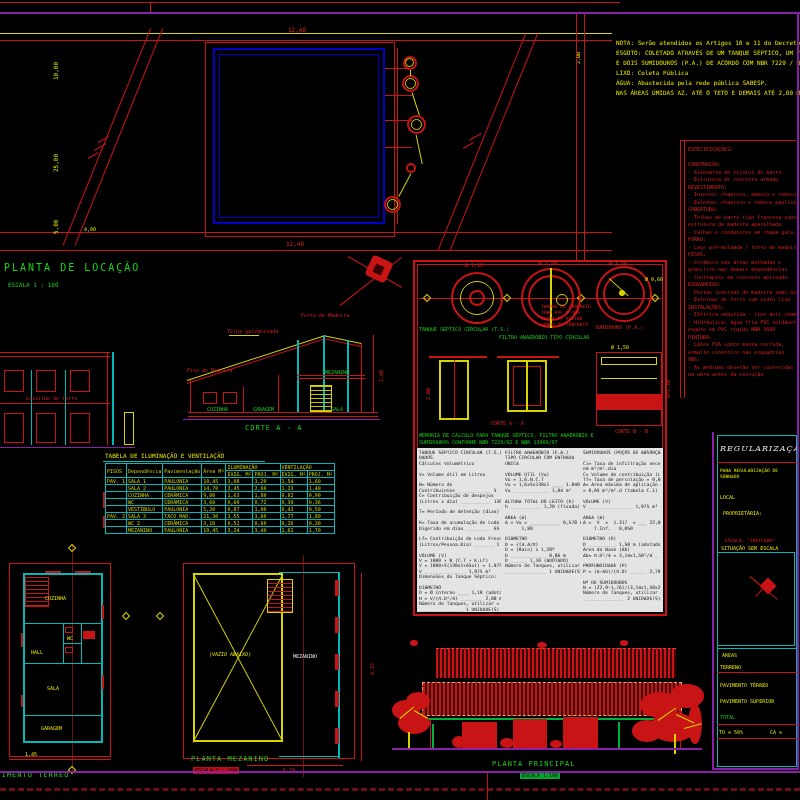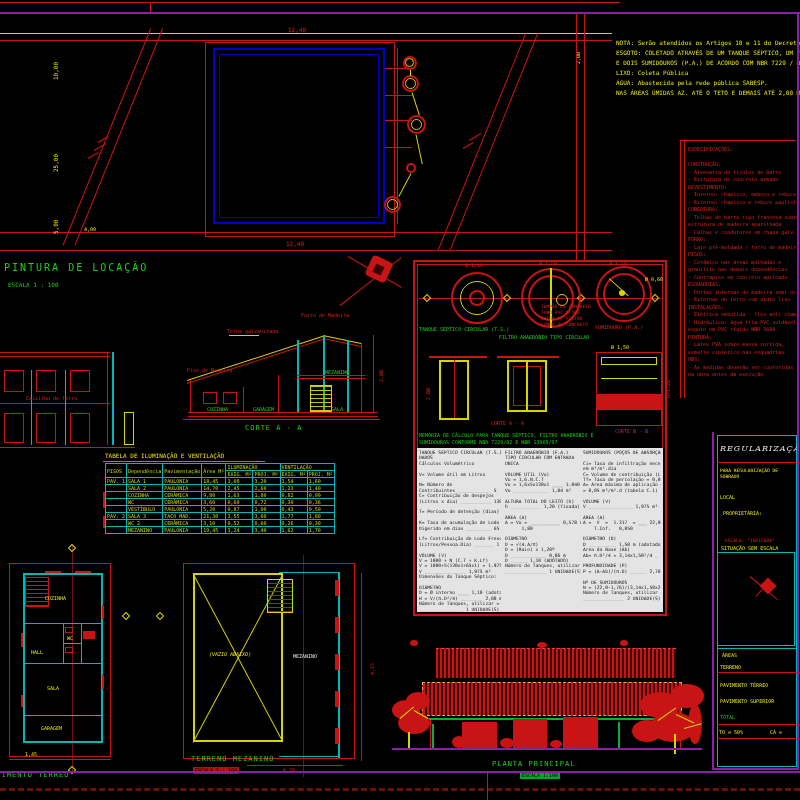--- a/index.html
+++ b/index.html
@@ -80,21 +80,21 @@
     <div class="t" style="left:286px;top:228px">12,40</div>
     <div class="t ty rot" style="left:52px;top:68px">10,00</div>
     <div class="t ty rot" style="left:52px;top:160px">25,00</div>
     <div class="t ty rot" style="left:52px;top:222px">5,00</div>
     <div class="t ty t5" style="left:84px;top:214px">4,00</div>
     <div class="t ty t5 rot" style="left:575px;top:52px">2,00</div>
     <div class="v" style="left:576px;top:0;height:250px"></div>
     <div class="v" style="left:584px;top:0;height:250px"></div>
   </div>
 
-  <div class="t tg t10" style="left:4px;top:262px">PINTURA DE LOCAÇÃO</div>
+  <div class="t tg t10" style="left:4px;top:262px">PLANTA DE LOCAÇÃO</div>
   <div class="t tg" style="left:8px;top:281px">ESCALA 1 : 100</div>
 
   <div class="g" style="left:340px;top:250px;width:85px;height:62px">
     <div class="dl" style="left:0;top:55px;width:78px;transform:rotate(-38deg)"></div>
     <div class="dl" style="left:8px;top:6px;width:62px;transform:rotate(30deg)"></div>
     <div class="g" style="left:28px;top:8px;width:22px;height:22px;background:#c81414;transform:rotate(25deg);border-radius:4px"></div>
     <div class="g" style="left:34px;top:15px;width:9px;height:9px;background:#3a0000;transform:rotate(25deg)"></div>
   </div>
 
   <div class="g" style="left:616px;top:38px;width:184px;height:70px">
@@ -501,21 +501,21 @@
     <div class="g" style="left:152px;top:62px;width:4px;height:16px;background:#c81414"></div>
     <div class="g" style="left:152px;top:99px;width:4px;height:16px;background:#c81414"></div>
     <div class="g" style="left:152px;top:136px;width:4px;height:16px;background:#c81414"></div>
     <div class="g" style="left:152px;top:173px;width:4px;height:16px;background:#c81414"></div>
     <div class="t ty t5" style="left:26px;top:96px;font-style:italic">(VAZIO ABAIXO)</div>
     <div class="t tw t5" style="left:110px;top:98px">MEZANINO</div>
     <div class="h" style="left:64px;top:210px;width:96px"></div>
     <div class="t t5" style="left:100px;top:212px">6,20</div>
     <div class="v" style="left:178px;top:18px;height:188px"></div>
     <div class="t t5 rot" style="left:186px;top:120px">4,15</div>
-    <div class="t tg t7" style="left:8px;top:200px">TERRENO MEZANINO</div>
+    <div class="t tg t7" style="left:8px;top:200px">PLANTA MEZANINO</div>
     <div class="chipr" style="left:10px;top:212px">ESCALA 1 : 100</div>
   </div>
 
   <div class="g" style="left:392px;top:640px;width:310px;height:142px">
     <div class="blob" style="left:18px;top:0;width:8px;height:6px"></div>
     <div class="blob" style="left:145px;top:2px;width:10px;height:6px"></div>
     <div class="blob" style="left:228px;top:0;width:8px;height:6px"></div>
     <div class="g hv" style="left:44px;top:8px;width:240px;height:30px;border-top:1px dashed #e04444"></div>
     <div class="g hv" style="left:30px;top:42px;width:260px;height:34px;border:1px dashed #d8b060"></div>
     <div class="h gr" style="left:36px;top:78px;width:252px;height:2px"></div>

